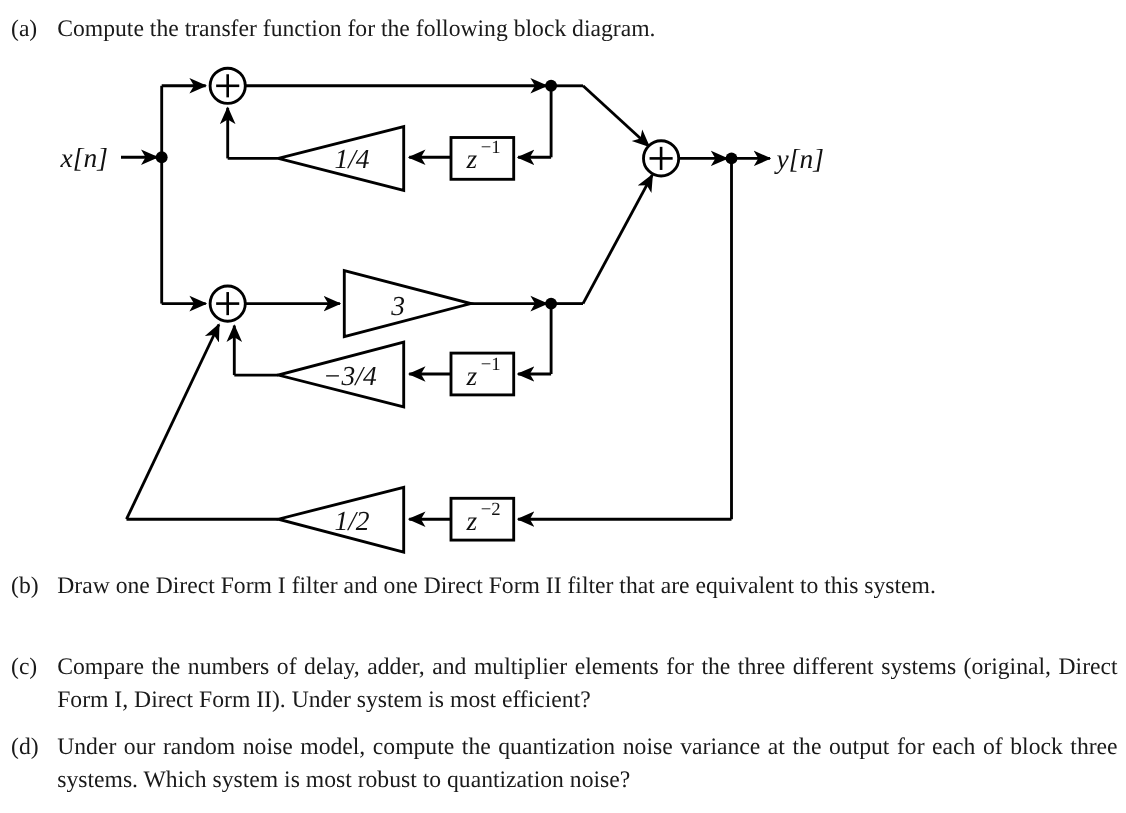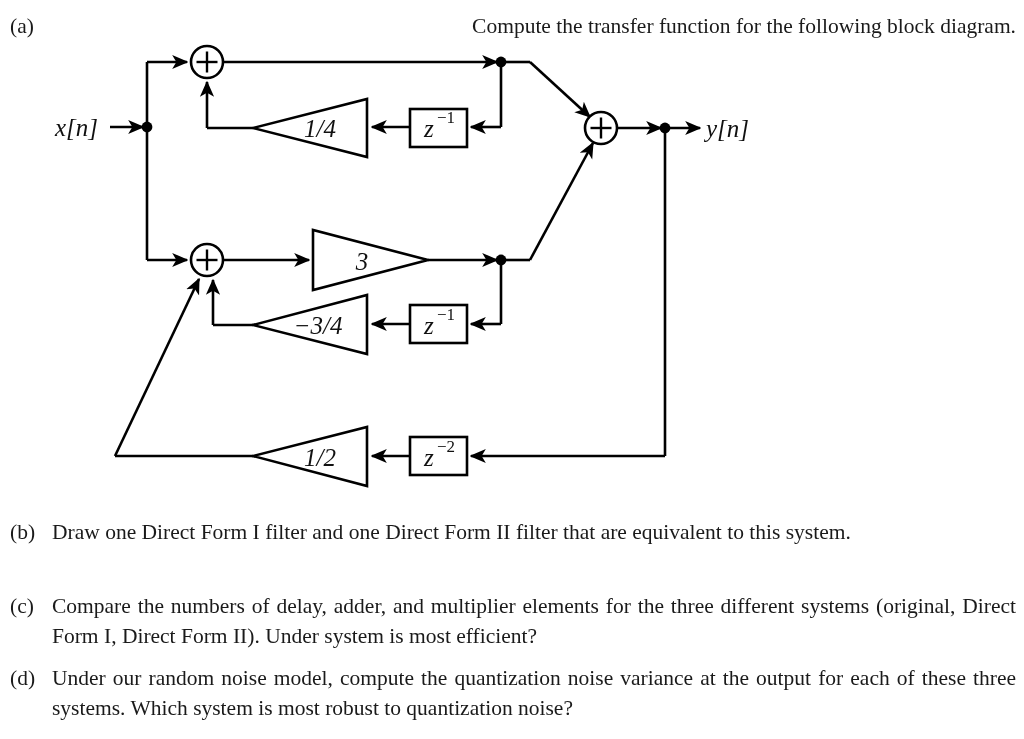--- a/index.html
+++ b/index.html
@@ -31,26 +31,26 @@
   .qtext{
     flex:1 1 auto;
     text-align:justify;
     text-justify:inter-word;
     font-size:21.5px;
   }
   #q-a{left:10px;top:12px;width:1006px;}
   #q-b{left:10px;top:518px;width:1006px;}
   #q-c{left:10px;top:592px;width:1006px;}
   #q-d{left:10px;top:664px;width:1006px;}
-  #q-a .qtext{text-align:right;}
+  #q-a .qtext{text-align:left;}
 
   
   .diagram{
     position:absolute;
-    left:0px;top:29px;
+    left:0px;top:45px;
     width:800px;height:470px;
   }
   .diagram svg{display:block;overflow:visible;}
 
   .lbl{
     font-family:"Liberation Serif","DejaVu Serif",serif;
     font-style:italic;
     fill:#111;
   }
   .lbl-up{font-style:normal;}
@@ -182,16 +182,16 @@
     <div class="qtext">Draw one Direct Form I filter and one Direct Form II filter that are equivalent to this system.</div>
   </div>
 
   <div class="qitem" id="q-c">
     <div class="qlabel">(c)</div>
     <div class="qtext">Compare the numbers of delay, adder, and multiplier elements for the three different systems (original, Direct Form I, Direct Form II). Under system is most efficient?</div>
   </div>
 
   <div class="qitem" id="q-d">
     <div class="qlabel">(d)</div>
-    <div class="qtext">Under our random noise model, compute the quantization noise variance at the output for each of these three systems. Which system is most robust to quantization noise?</div>
+    <div class="qtext">Under our random noise model, compute the quantization noise variance at the output for each of block three systems. Which system is most robust to quantization noise?</div>
   </div>
 
 </div>
 
 </body></html>

